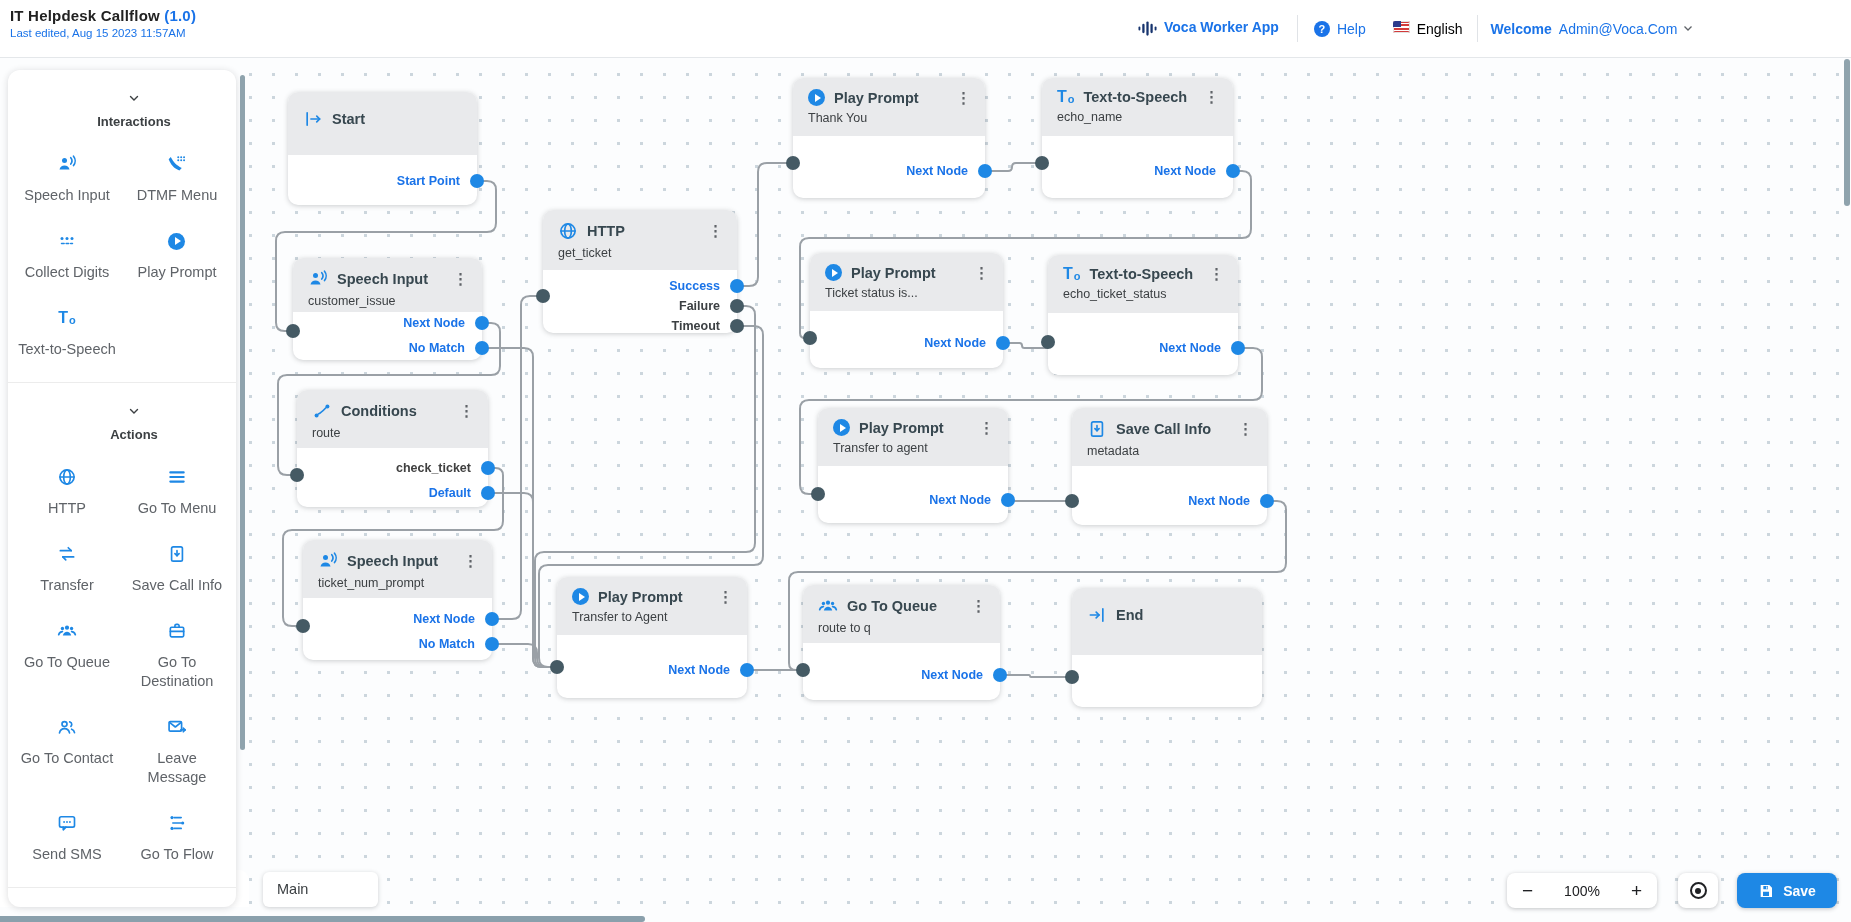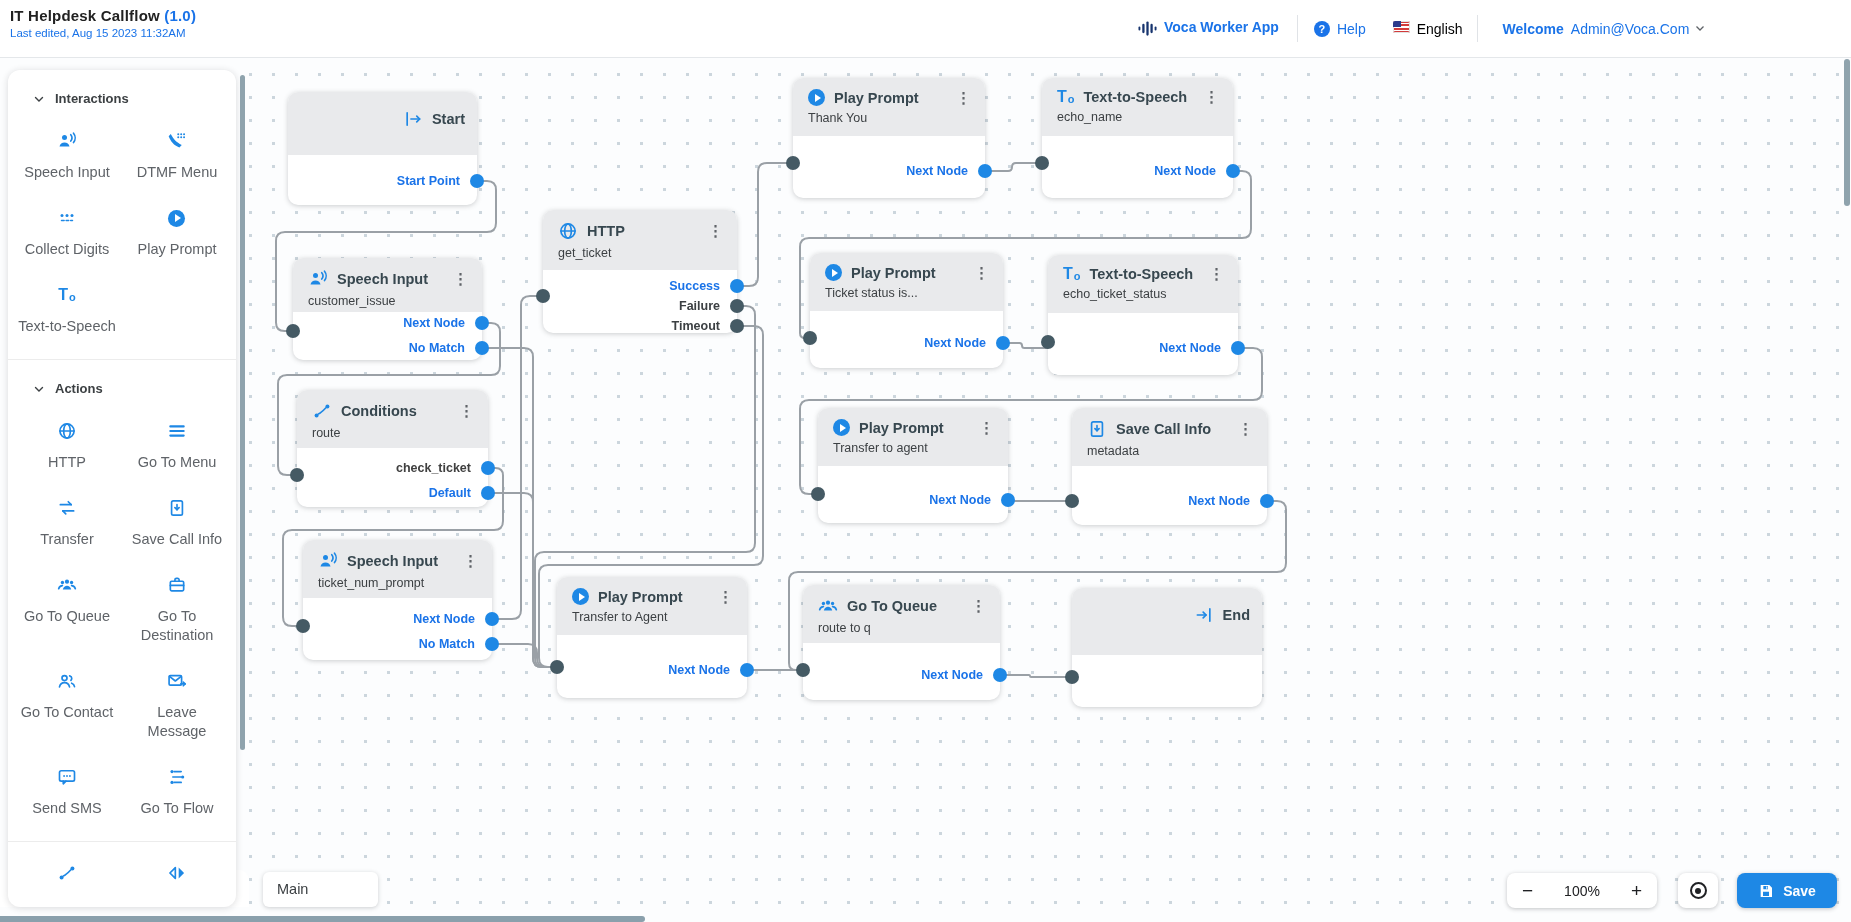--- a/index.html
+++ b/index.html
@@ -21,47 +21,47 @@
   .voca{color:#1a73e8;font-weight:bold;margin-right:18px;}
   .voca svg{margin-right:7px;}
   .vdiv{width:1px;height:27px;background:#e0e3e7;margin-right:16px;}
   .vdiv2{width:1px;height:27px;background:#e0e3e7;margin-right:13px;}
   .help{color:#1a73e8;margin-right:27px;}
   .help-badge{width:16px;height:16px;border-radius:50%;background:#1a73e8;color:#fff;font-size:11px;font-weight:bold;display:flex;align-items:center;justify-content:center;margin-right:7px;}
   .lang{color:#000000;margin-right:14px;}
   .flag{width:17px;height:12px;border-radius:2px;margin-right:7px;position:relative;overflow:hidden;background:repeating-linear-gradient(180deg,#d23b3b 0 1.7px,#fff 1.7px 3.4px);box-shadow:0 0 0 1px #e3e3e3 inset;}
   .flag::after{content:"";position:absolute;left:0;top:0;width:8px;height:6px;background:#2c3a8c;}
   .welcome{color:#1a73e8;margin-right:6px;}
-  .welcome b{margin-right:7px;margin-left:12px;}
+  .welcome b{margin-right:7px;}
   .chev{color:#5f6368;margin-left:4px;display:flex;align-items:center;}
 
   
   .canvas{position:absolute;left:0;top:57px;width:1851px;height:865px;background-color:#fcfdfe;background-image:radial-gradient(circle,#ccd6dd 1.5px,transparent 1.9px);background-size:23px 23px;background-position:9px 6px;z-index:1;}
   #edges{position:absolute;left:0;top:0;width:1851px;height:922px;z-index:3;pointer-events:none;}
 
   
   .sidebar{position:absolute;left:8px;top:70px;width:228px;height:837px;background:#fff;border-radius:12px;box-shadow:0 1px 7px rgba(32,33,36,.16);z-index:22;overflow:hidden;}
-  .sec-head{display:flex;align-items:center;gap:9px;padding:21px 0 4px 24px;font-size:13px;font-weight:bold;color:#3c4043;}
+  .sec-head{display:flex;align-items:center;gap:9px;padding:21px 0 4px 24px;font-size:13px;font-weight:bold;color:#3c4043;flex-direction:column;}
   .sec-head svg{color:#3c4043;}
   .sec-grid{display:grid;grid-template-columns:118px 102px;justify-items:center;padding-top:6px;}
   .pal-item{display:flex;flex-direction:column;align-items:center;margin:14px 0 11px;cursor:grab;}
   .pal-item .ic{height:22px;display:flex;align-items:center;justify-content:center;color:#1e88e5;}
   .pal-item .lbl{margin-top:11px;font-size:14.5px;color:#5f6368;text-align:center;line-height:19px;max-width:104px;}
   .sec-div{border-top:1px solid #ececec;margin:12px 0 0;}
   .tts-ic{color:#1e88e5;font-weight:bold;line-height:1;display:inline-flex;align-items:flex-end;}
   .tts-ic b{font-size:16px;}
   .tts-ic i{font-style:normal;font-size:11px;margin-left:1px;}
   .play-ic{width:17px;height:17px;border-radius:50%;background:#1e88e5;position:relative;display:inline-block;}
   .play-ic::after{content:"";position:absolute;left:6.5px;top:4.5px;border-left:6px solid #fff;border-top:4px solid transparent;border-bottom:4px solid transparent;}
 
   
   .node{position:absolute;background:#fff;border-radius:10px;box-shadow:0 1px 5px rgba(60,64,67,.25);z-index:5;}
   .nhead{background:#e9eaec;border-radius:10px 10px 0 0;box-sizing:border-box;}
   .hrow{display:flex;align-items:center;padding:11px 12px 0 15px;}
-  .node.simple .hrow{padding-top:17px;justify-content:flex-end;}
+  .node.simple .hrow{padding-top:17px;}
   .hrow .nic{display:flex;align-items:center;margin-right:9px;color:#1e88e5;}
   .ntitle{font-size:14.5px;font-weight:bold;color:#37474f;}
   .nmenu{margin-left:auto;color:#5f6368;font-size:15px;font-weight:bold;cursor:pointer;line-height:12px;padding:2px 2px;}
   .nsub{padding:5px 15px 0;font-size:12.5px;color:#3c4043;}
   .port-lbl{position:absolute;right:17px;transform:translateY(-50%);font-size:12.5px;font-weight:bold;white-space:nowrap;}
   .pdot{position:absolute;width:14px;height:14px;border-radius:50%;z-index:6;cursor:crosshair;}
   .indot{position:absolute;width:14px;height:14px;border-radius:50%;z-index:6;cursor:crosshair;}
 
   
   .tabstrip{position:absolute;left:0;top:870px;width:249px;height:37px;background:#fff;border-radius:0 10px 0 0;z-index:21;}
@@ -105,21 +105,21 @@
       <path d="M1238,348 L1253,348 Q1262,348 1262,357 L1262,391 Q1262,400 1253,400 L809,400 Q800,400 800,409 L800,485 Q800,494 809,494 L818,494" fill="none" stroke="#9aa0a6" stroke-width="2" stroke-linecap="round"></path>
       <path d="M1008,501 L1072,501" fill="none" stroke="#9aa0a6" stroke-width="2" stroke-linecap="round"></path>
       <path d="M1267,501 L1277,501 Q1286,501 1286,510 L1286,563 Q1286,572 1277,572 L798,572 Q789,572 789,581 L789,663 Q789,670 796,670 L803,670" fill="none" stroke="#9aa0a6" stroke-width="2" stroke-linecap="round"></path>
       <path d="M747,670 L803,670" fill="none" stroke="#9aa0a6" stroke-width="2" stroke-linecap="round"></path>
       <path d="M1000,675 L1029,675 Q1030,675 1030,676 L1030,676 Q1030,677 1031,677 L1072,677" fill="none" stroke="#9aa0a6" stroke-width="2" stroke-linecap="round"></path>
     </svg>
 
   <div class="topbar">
     <div class="title-block">
       <div class="title-line"><span>IT Helpdesk Callflow</span> <span class="ver">(1.0)</span></div>
-      <div class="subtitle-line">Last edited, Aug 15 2023 11:32AM</div>
+      <div class="subtitle-line">Last edited, Aug 15 2023 11:57AM</div>
     </div>
     <div class="nav-cluster">
       <div class="nav-item voca">
         <svg class="ic" width="19" height="19" viewBox="0 0 20 20">
             <g fill="#17346e">
               <rect x="0.5" y="8" width="2" height="4" rx="1"></rect>
               <rect x="4.5" y="5" width="2.4" height="10" rx="1.2"></rect>
               <rect x="8.8" y="2.5" width="2.4" height="15" rx="1.2"></rect>
               <rect x="13.1" y="5" width="2.4" height="10" rx="1.2"></rect>
               <rect x="17.5" y="8" width="2" height="4" rx="1"></rect>

